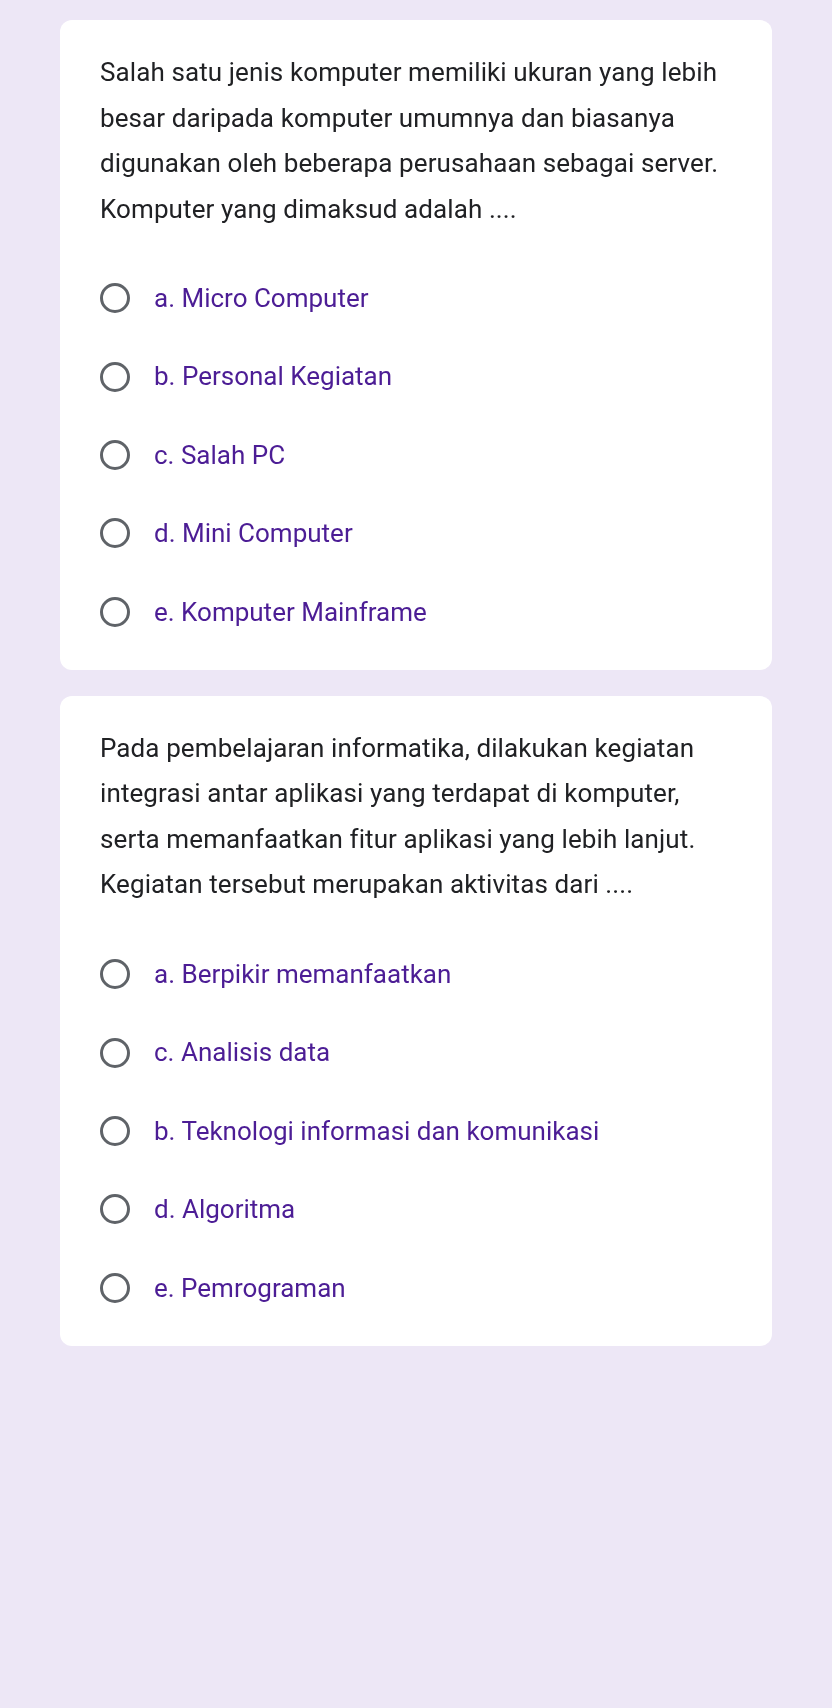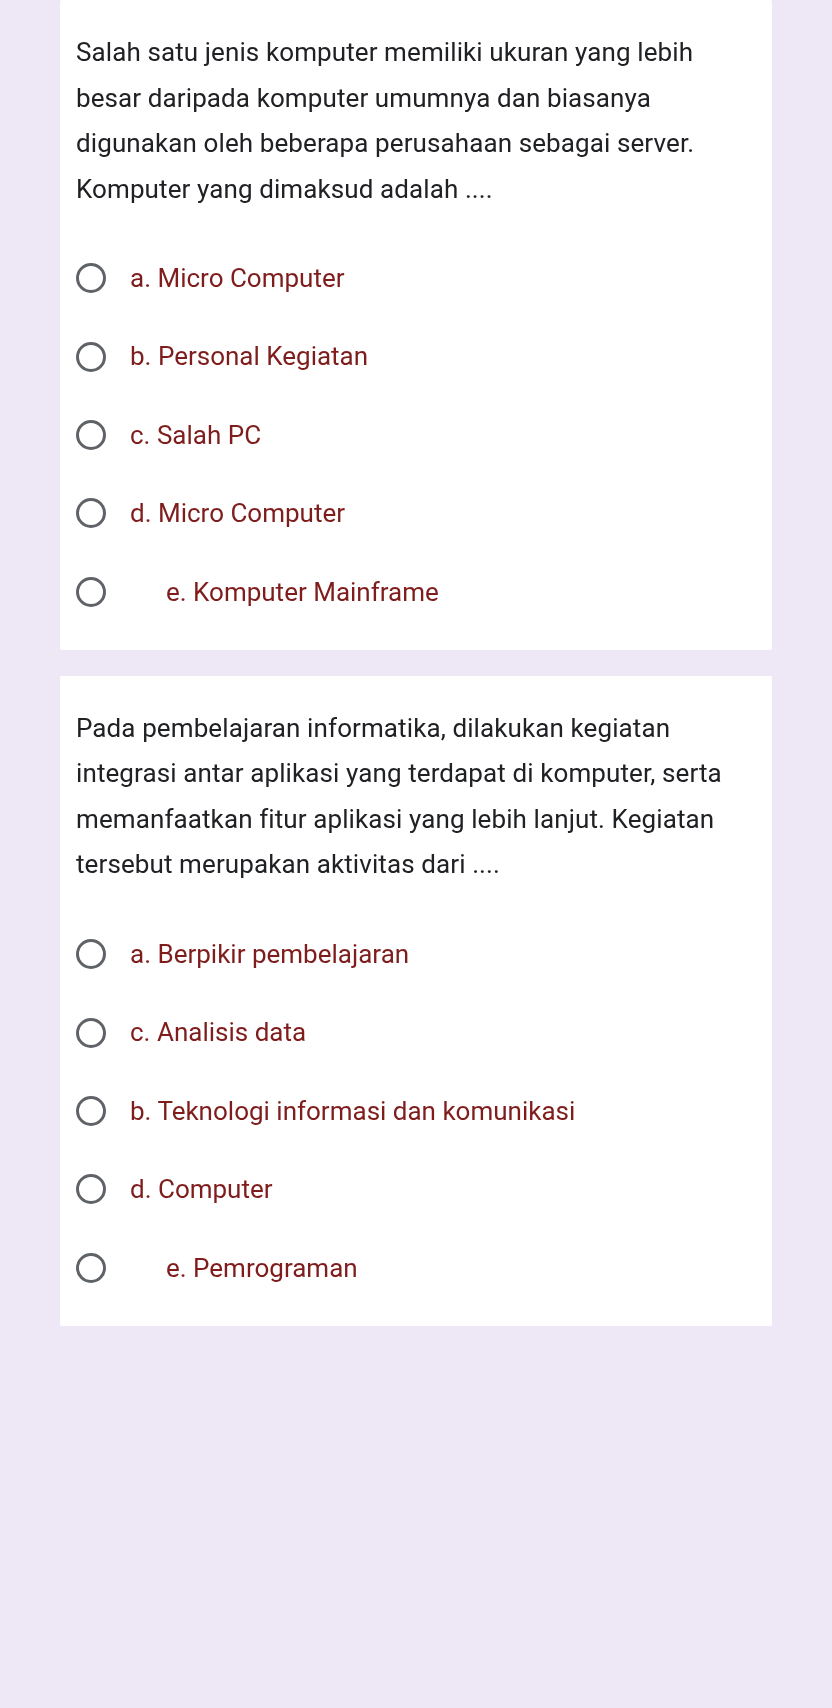--- a/index.html
+++ b/index.html
@@ -8,52 +8,52 @@
       box-sizing: border-box;
     }
     body {
       background-color: #ede7f6;
       font-family: 'Roboto', Arial, sans-serif;
       padding: 0 60px;
       width: 832px;
     }
     .card {
       background-color: #ffffff;
-      border-radius: 2px;
-      padding: 30px 40px 40px 16px;
+      border-radius: 12px;
+      padding: 30px 40px 40px 40px;
       margin-bottom: 26px;
+      margin-top: 20px;
     }
     .question-text {
       font-size: 26px;
       color: #202124;
       line-height: 1.75;
       margin-bottom: 48px;
       letter-spacing: 0.1px;
     }
     .option {
       display: flex;
       align-items: center;
       margin-bottom: 42px;
       cursor: pointer;
     }
     .option:last-child {
       margin-bottom: 0;
-      gap: 36px;
     }
     .radio {
       width: 30px;
       height: 30px;
       border: 3px solid #5f6368;
       border-radius: 50%;
       flex-shrink: 0;
       margin-right: 24px;
     }
     .option-label {
       font-size: 26px;
-      color: #7f1d1d;
+      color: #4c1d95;
       line-height: 1.4;
     }
   </style>
 </head>
 <body>
 
 <div class="card">
   <div class="question-text">Salah satu jenis komputer memiliki ukuran yang lebih besar daripada komputer umumnya dan biasanya digunakan oleh beberapa perusahaan sebagai server. Komputer yang dimaksud adalah ....</div>
   <div class="option">
     <div class="radio"></div>
@@ -62,43 +62,43 @@
   <div class="option">
     <div class="radio"></div>
     <div class="option-label">b. Personal Kegiatan</div>
   </div>
   <div class="option">
     <div class="radio"></div>
     <div class="option-label">c. Salah PC</div>
   </div>
   <div class="option">
     <div class="radio"></div>
-    <div class="option-label">d. Micro Computer</div>
+    <div class="option-label">d. Mini Computer</div>
   </div>
   <div class="option">
     <div class="radio"></div>
     <div class="option-label">e. Komputer Mainframe</div>
   </div>
 </div>
 
 <div class="card">
   <div class="question-text">Pada pembelajaran informatika, dilakukan kegiatan integrasi antar aplikasi yang terdapat di komputer, serta memanfaatkan fitur aplikasi yang lebih lanjut. Kegiatan tersebut merupakan aktivitas dari ....</div>
   <div class="option">
     <div class="radio"></div>
-    <div class="option-label">a. Berpikir pembelajaran</div>
+    <div class="option-label">a. Berpikir memanfaatkan</div>
   </div>
   <div class="option">
     <div class="radio"></div>
     <div class="option-label">c. Analisis data</div>
   </div>
   <div class="option">
     <div class="radio"></div>
     <div class="option-label">b. Teknologi informasi dan komunikasi</div>
   </div>
   <div class="option">
     <div class="radio"></div>
-    <div class="option-label">d. Computer</div>
+    <div class="option-label">d. Algoritma</div>
   </div>
   <div class="option">
     <div class="radio"></div>
     <div class="option-label">e. Pemrograman</div>
   </div>
 </div>
 
 </body></html>

